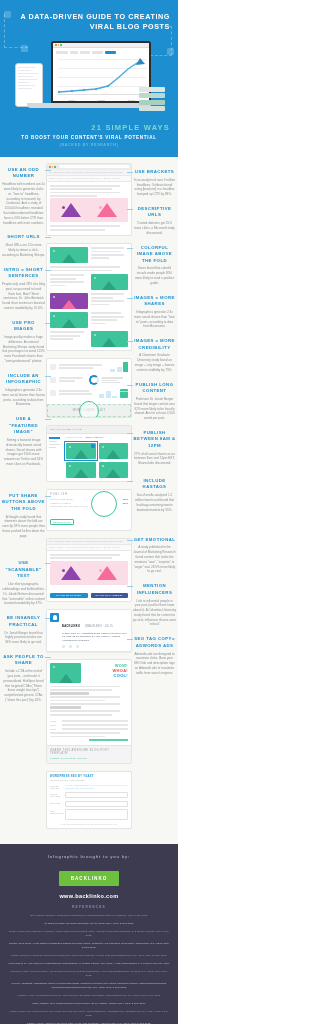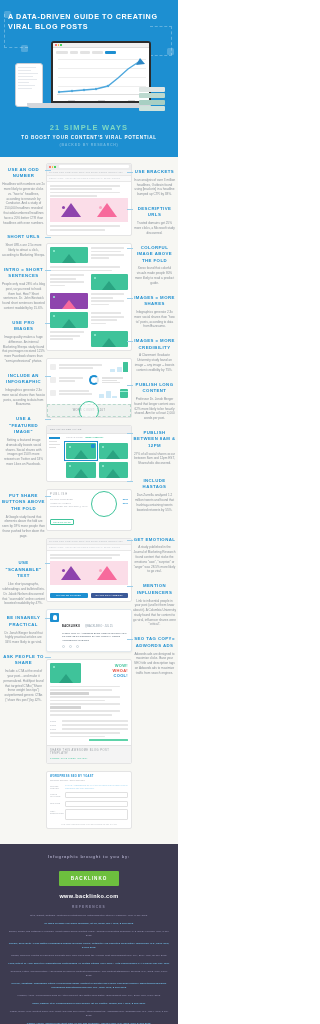--- a/index.html
+++ b/index.html
@@ -19,21 +19,21 @@
     background: #1d8fd1;
     padding: 12px 8px 10px;
     position: relative;
     overflow: hidden;
   }
   .hero-title {
     color: #ffffff;
     font-size: 7.2px;
     font-weight: bold;
     letter-spacing: 0.6px;
-    text-align: left;
+    text-align: right;
     line-height: 1.45;
     text-transform: uppercase;
   }
   .hero-device {
     margin: 8px auto 0;
     width: 124px;
     position: relative;
     height: 72px;
   }
   .laptop {
@@ -78,21 +78,21 @@
     border: 1.5px solid #c9ced6;
     border-radius: 3px;
     padding: 3px 2px;
   }
   .tablet i { display:block; height: 1.4px; background: #e6e9ed; margin-bottom: 1.6px; }
   .books { position: absolute; right: -14px; bottom: 0; width: 26px; }
   .books i { display: block; height: 5px; margin-bottom: 1.5px; border-radius: 1px; }
   .bk1 { background: #dfe6e4; } .bk2 { background: #bcd9cf; } .bk3 { background: #a8cfc3; } .bk4 { background: #cfe3dc; }
   .hero-sub {
     margin-top: 10px;
-    text-align: center;
+    text-align: right;
     color: #7fd8c4;
     font-size: 7.5px;
     font-weight: bold;
     letter-spacing: 1.2px;
   }
   .hero-sub2 {
     text-align: center;
     color: #ffffff;
     font-size: 4.6px;
     font-weight: bold;

